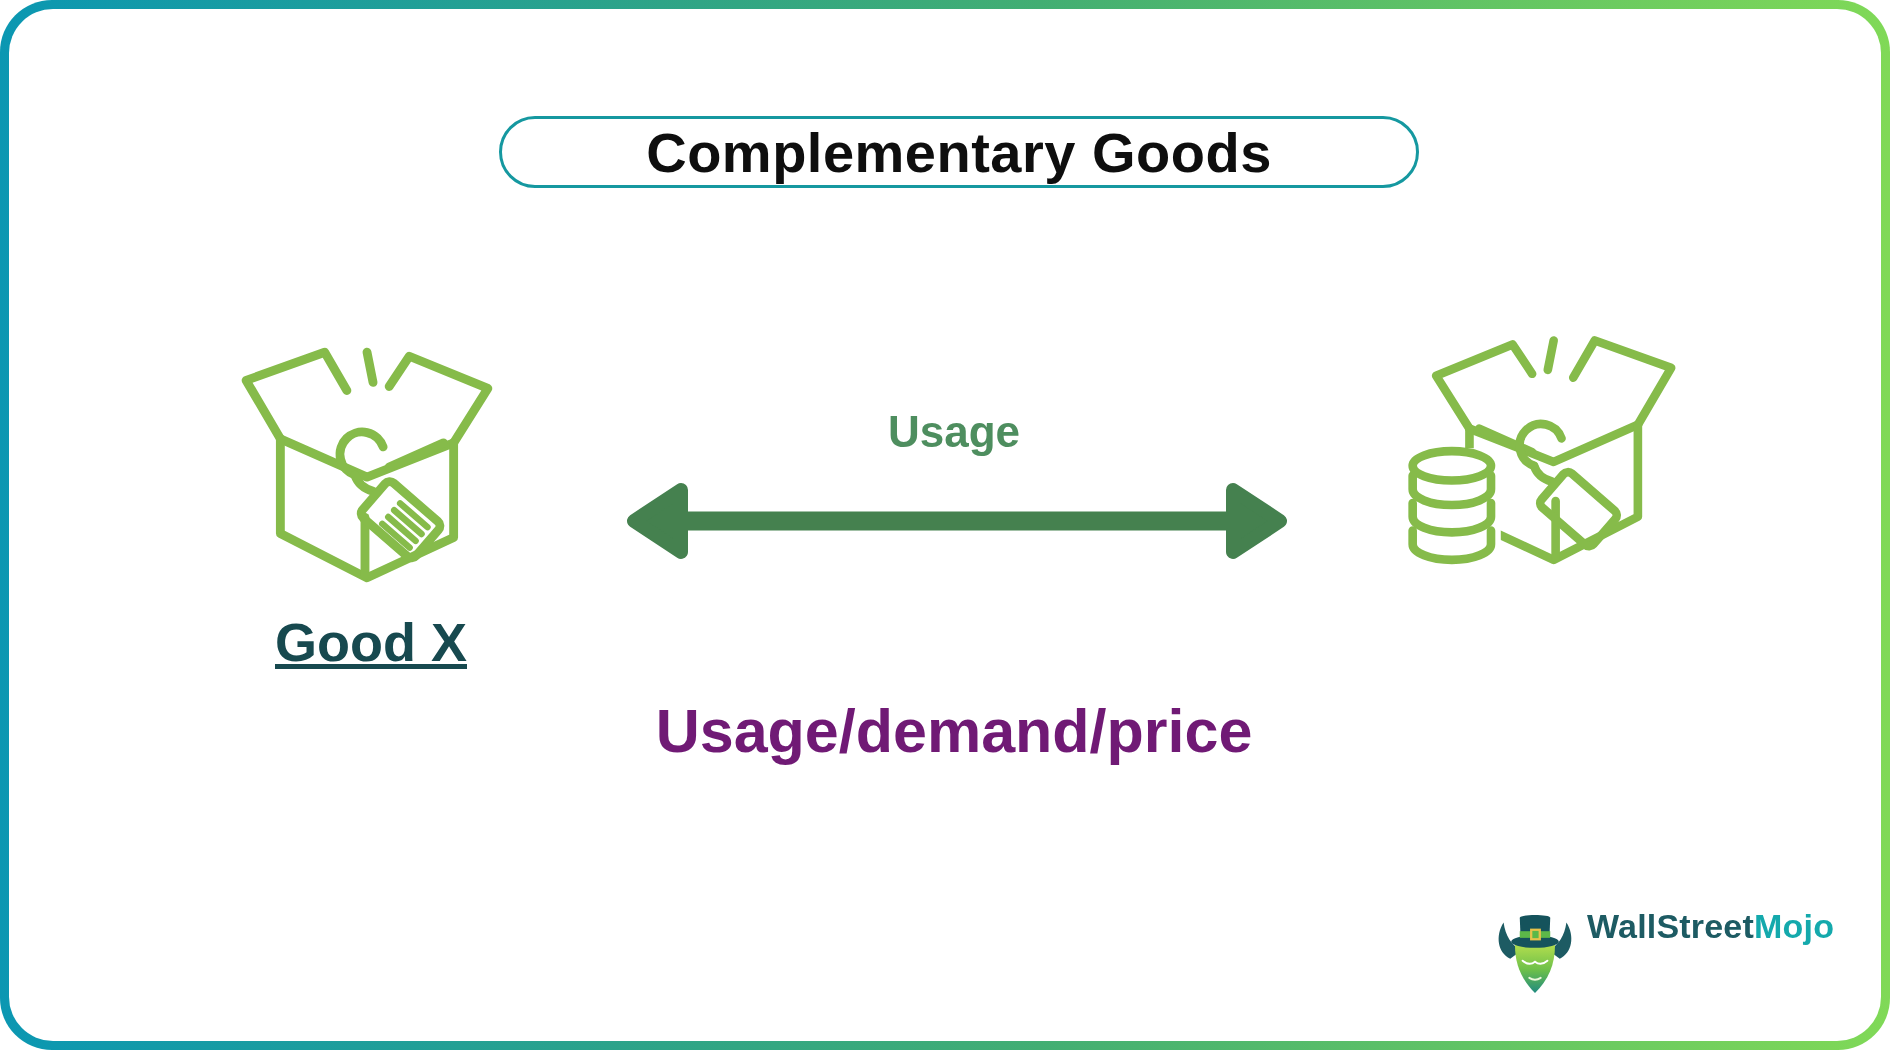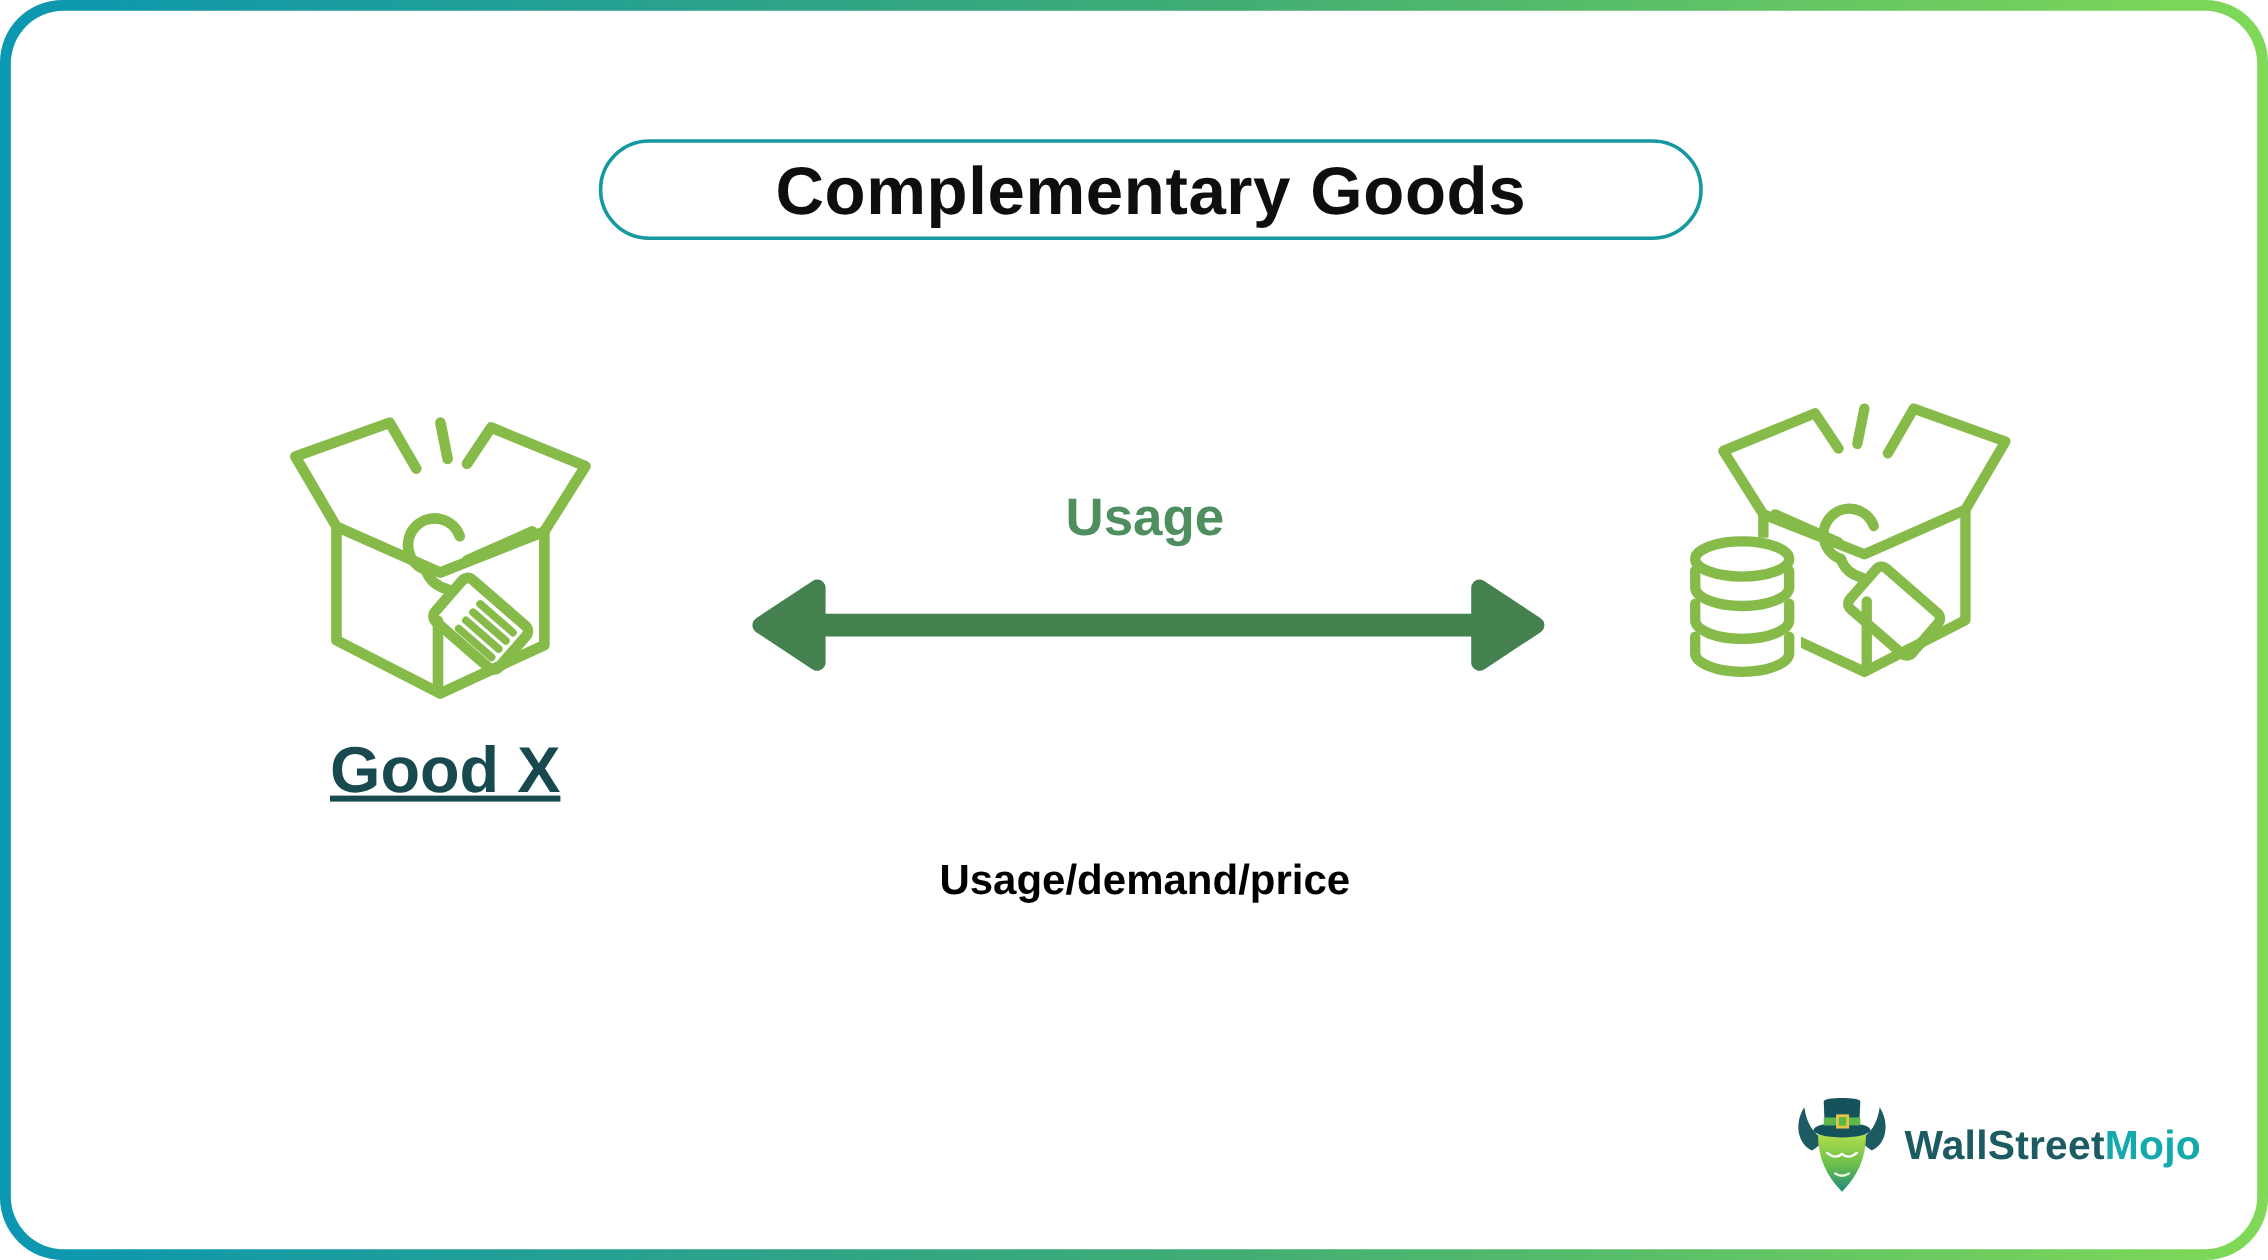--- a/index.html
+++ b/index.html
@@ -11,21 +11,21 @@
     border-radius: 52px;
     background: linear-gradient(90deg, #0b97b2 0%, #2ea487 35%, #42ae73 55%, #80d957 100%);
   }
   .inner {
     position: absolute; inset: 9px;
     border-radius: 44px;
     background: #ffffff;
   }
 
   .title-pill {
-    position: absolute; left: 490px; top: 107px; width: 920px; height: 84px;
+    position: absolute; left: 490px; top: 107px; width: 920px; height: 72px;
     border: 3.5px solid #1598a0; border-radius: 46px; background: #ffffff;
     display: flex; align-items: center; justify-content: center;
   }
   .title-pill span {
     font-size: 56px; font-weight: 700; color: #0e0e0e; letter-spacing: 0.5px;
     white-space: nowrap;
   }
 
   .icon { position: absolute; }
   .icon svg { overflow: visible; display: block; }
@@ -35,29 +35,29 @@
     font-size: 54px; font-weight: 700; color: #17494f; white-space: nowrap; text-decoration: underline;
   }
   .good-label.x { left: 362px; }
   .good-label.y { left: 1534px; }
 
   .linked-label {
     position: absolute; left: 945px; top: 398px; transform: translateX(-50%);
     font-size: 44px; font-weight: 700; color: #4e8e5f; white-space: nowrap;
   }
   .relation-label {
-    position: absolute; left: 945px; top: 705px; transform: translateX(-50%);
-    font-size: 35px; font-weight: 700; color: #000000; white-space: nowrap;
+    position: absolute; left: 945px; top: 687px; transform: translateX(-50%);
+    font-size: 61px; font-weight: 700; color: #701a75; white-space: nowrap;
   }
 
   .arrow { position: absolute; left: 610px; top: 469px; }
 
   .logo {
     position: absolute; left: 1486px; top: 898px;
-    display: flex; align-items: center; gap: 12px;
+    display: flex; gap: 12px;
   }
   .logo-text { font-size: 34px; font-weight: 700; white-space: nowrap; letter-spacing: 0.2px; }
   .logo-text .p1 { color: #1d5b63; }
   .logo-text .p2 { color: #14a9ac; }
 </style>
 </head>
 <body>
 
 <div class="frame">
   <div class="inner">

